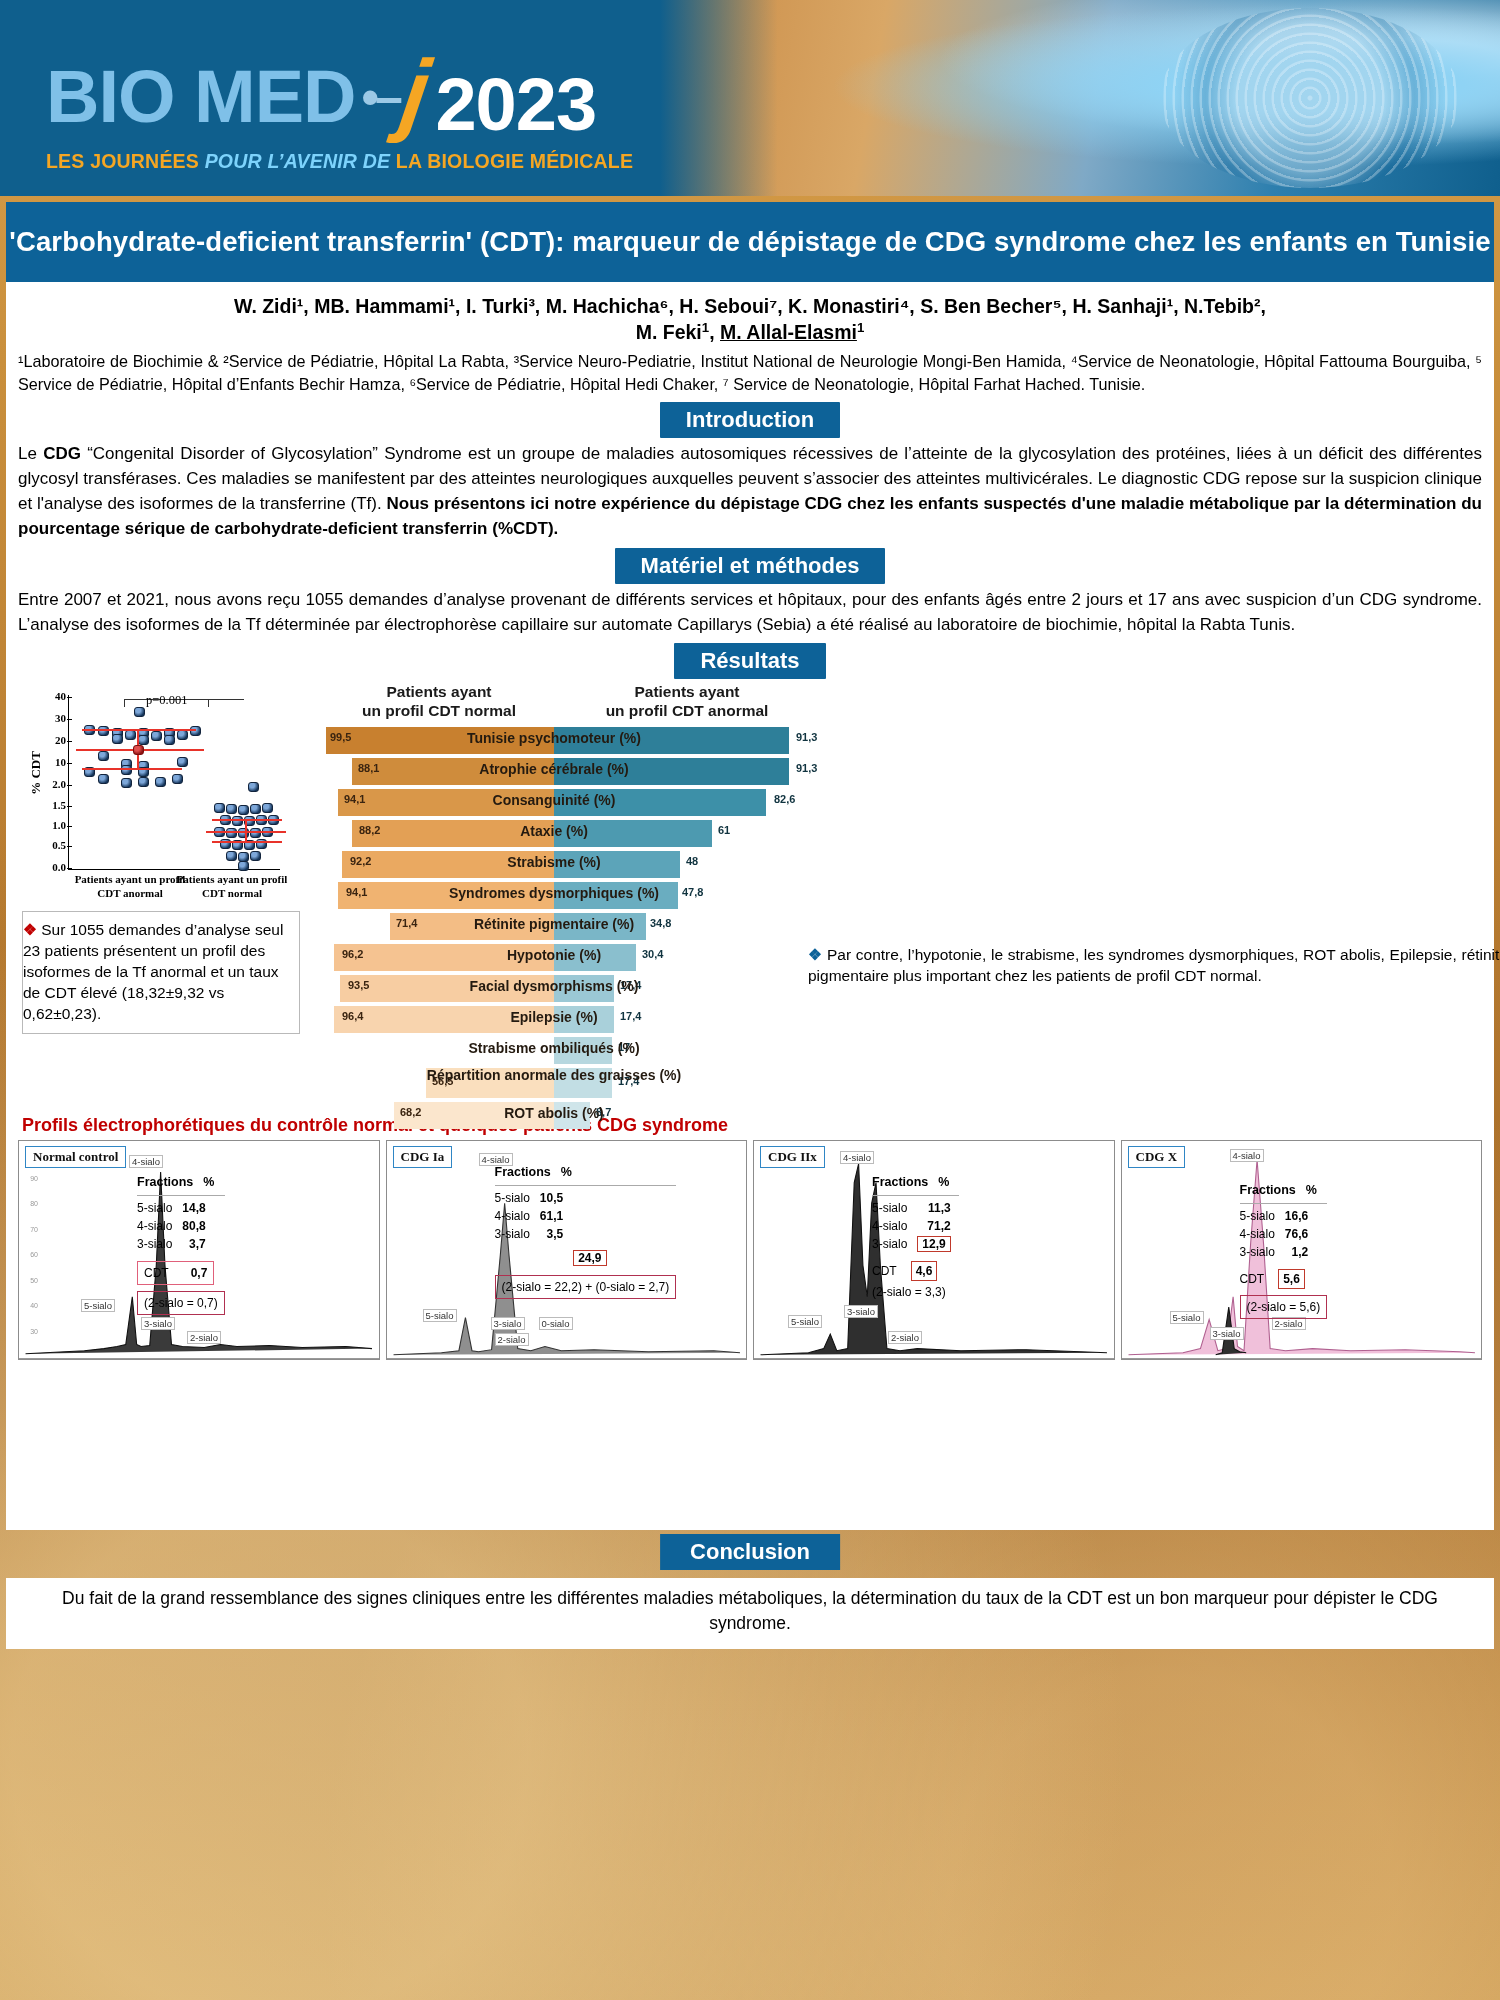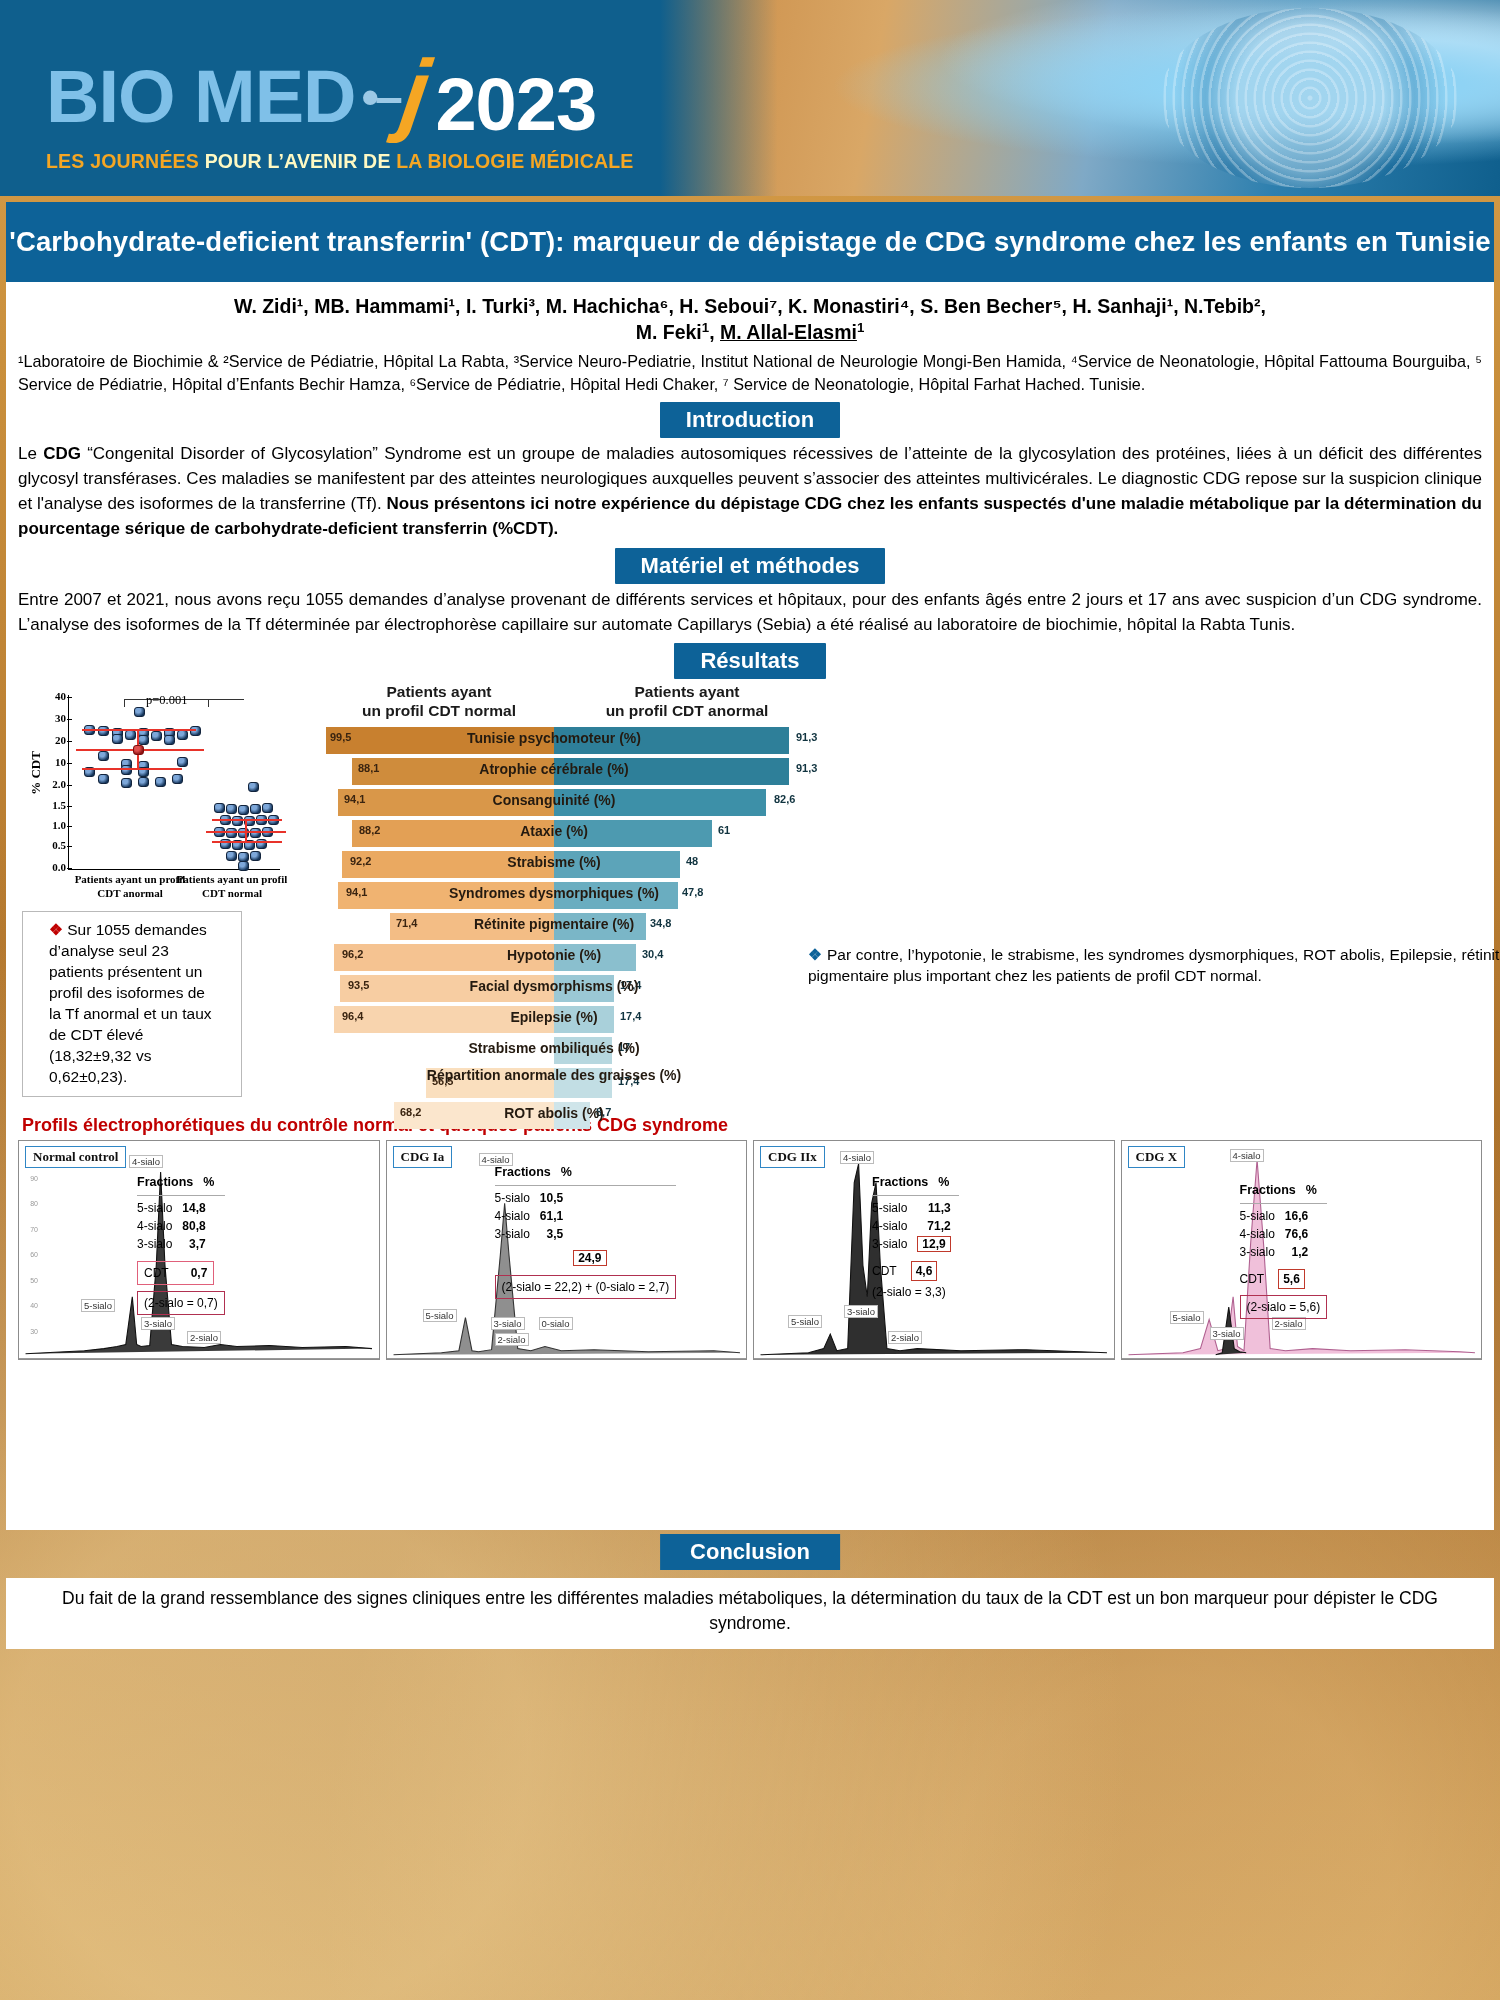--- a/index.html
+++ b/index.html
@@ -68,21 +68,21 @@
   .logo-j {
     color:#f5a623; font-style:italic; font-weight:bold; font-size:92px;
     margin:-10px 2px 0 -2px; transform:skewX(-8deg); display:inline-block;
   }
   .logo-year { color:#ffffff;margin-top:16px; }
   .logo-sub {
     margin-top:8px; font-size:19.5px; font-weight:bold; letter-spacing:.2px;
     white-space:nowrap;
   }
   .logo-sub .hl { color:#f5a623; }
-  .logo-sub .pl { color:#fef9c3; }
+  .logo-sub .pl { color:#7dd3fc;font-style:italic; }
 
   
   .title-bar {
     position:absolute; left:6px; top:202px; width:1488px; height:80px;
     background:#0d6298;
     display:flex; align-items:center; justify-content:center;
     z-index:4;
   }
   .title-bar h1 {
     margin:0; color:#fff; font-size:27.5px; font-weight:bold;
@@ -164,22 +164,22 @@
     border:1px solid #12243d;
   }
   .mline { position:absolute; height:2px; background:#e8332a; }
   .vline { position:absolute; width:2px; background:#e8332a; }
   .sc-xlab {
     position:absolute; top:182px; font-family:"Liberation Serif", serif;
     font-size:11px; font-weight:bold; text-align:center; line-height:1.25;
   }
 
   .note-box {
-    position:absolute; left:4px; top:228px; width:220px;
-    border:1px solid #b9b9b9; padding:8px 26px;
+    position:absolute; left:4px; top:228px; width:278px;
+    border:1px solid #b9b9b9; padding:8px 0;
     font-size:15.5px; line-height:1.35; color:#000;
   }
   .note-box .bullet { color:#c00000; font-weight:bold; }
 
   
   .tornado {
     position:absolute; left:286px; top:0px; width:500px; height:400px;
   }
   .tor-head {
     position:absolute; top:0; font-size:15.5px; font-weight:bold; line-height:1.2;

